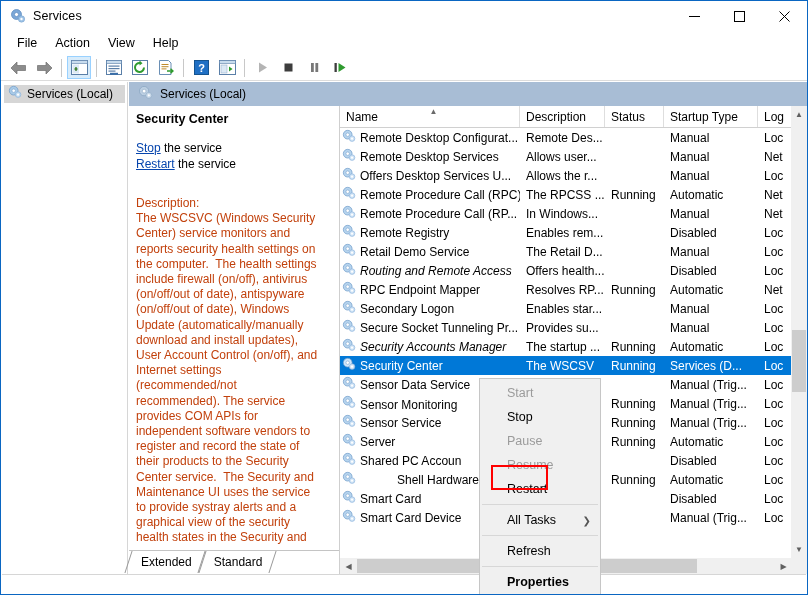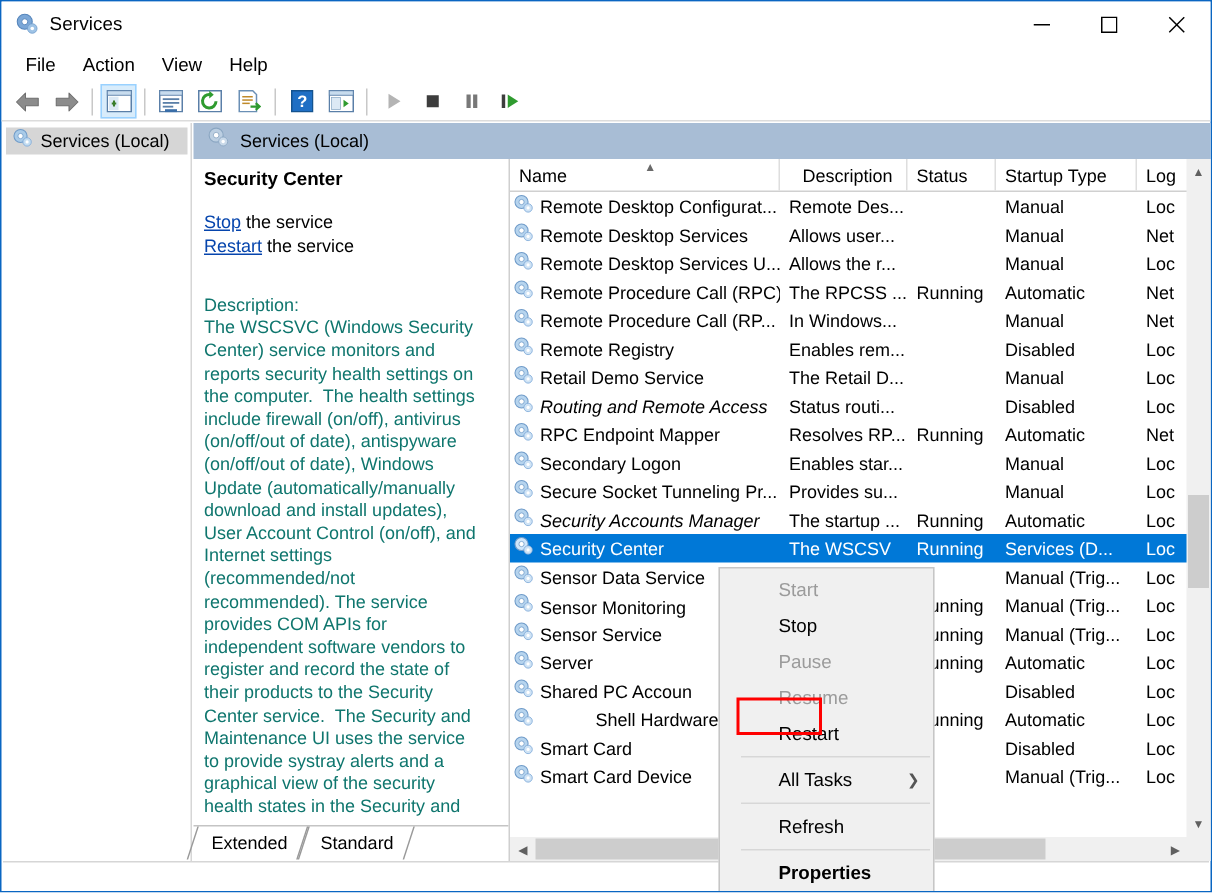--- a/index.html
+++ b/index.html
@@ -109,21 +109,21 @@
   .desc-title {
     font-size: 12.5px; font-weight: bold; color: #000; margin-bottom: 14px;
   }
   .desc-link-line {
     font-size: 12px; color: #000; line-height: 16px; white-space: nowrap;
   }
   .desc-link {
     color: #0645ad; text-decoration: underline;
   }
   .desc-body {
-    margin-top: 24px; font-size: 12px; color: #0f766e; line-height: 15.2px;
+    margin-top: 24px; font-size: 12px; color: #c2410c; line-height: 15.2px;
     white-space: pre-wrap; word-wrap: break-word;
   }
   .desc-scroll {
     position: absolute; right: 0; top: 24px; width: 15px; height: 444px;
     background: #f0f0f0; border-left: 1px solid #e4e4e4;
   }
   .desc-scroll .sb-arrow {
     width: 15px; height: 15px; display: flex;
     align-items: center; justify-content: center;
     font-size: 8px; color: #606060;
@@ -208,23 +208,23 @@
   .hscroll .hthumb {
     position: absolute; top: 1px; height: 14px; background: #cdcdcd;
   }
   .corner-box {
     position: absolute; right: 0; bottom: 0; width: 16px; height: 16px;
     background: #f0f0f0;
   }
 
   
   .ctxmenu {
-    position: absolute; left: 478px; top: 377px; width: 144px;
+    position: absolute; left: 478px; top: 377px; width: 122px;
     background: #f0f0f0; border: 1px solid #c6c6c6;
-    z-index: 50; padding: 2px 0 0 12px;
+    z-index: 50; padding: 2px 0 0 0;
   }
   .ctxitem {
     height: 24px; display: flex; align-items: center;
     font-size: 12.5px; color: #000; padding-left: 27px; position: relative;
   }
   .ctxitem.disabled { color: #9b9b9b; }
   .ctxitem.bold { font-weight: bold; }
   .ctxitem .submark {
     position: absolute; right: 9px; font-size: 10px; color: #555;
   }
@@ -429,21 +429,21 @@
         <span>Standard</span>
       </div>
     </div>
 
     <div class="list-wrap">
       <div class="list-head">
         <div class="lh-cell" style="width:180px;">
           <span>Name</span>
           <span class="sortcaret">▲</span>
         </div>
-        <div class="lh-cell" style="width:85px;justify-content:center;">
+        <div class="lh-cell" style="width:85px;">
           <span>Description</span>
         </div>
         <div class="lh-cell" style="width:59px;">
           <span>Status</span>
         </div>
         <div class="lh-cell" style="width:94px;">
           <span>Startup Type</span>
         </div>
         <div class="lh-cell" style="width:34px;border-right:none;">
           <span>Log</span>
@@ -482,21 +482,21 @@
             <div class="cell" style="width: 34px;">Net</div>
           </div>
           <div class="srow">
             <div class="cell name" style="width: 180px;">
               <span><svg width="14" height="14" viewBox="0 0 16 16">
                   <circle cx="6.5" cy="6.5" r="5" fill="#b6d4ee" stroke="#6f9bc9" stroke-width="0.8"></circle>
                   <circle cx="6.5" cy="6.5" r="2" fill="#ffffff" stroke="#6f9bc9" stroke-width="0.6"></circle>
                   <circle cx="11.5" cy="11" r="3.2" fill="#cfe3f5" stroke="#7ba7d7" stroke-width="0.6"></circle>
                   <circle cx="11.5" cy="11" r="1.2" fill="#ffffff"></circle>
                 </svg></span>
-              <span class="nm">Remote Desktop Services U...</span>
+              <span class="nm">Offers Desktop Services U...</span>
             </div>
             <div class="cell" style="width: 85px;">Allows the r...</div>
             <div class="cell" style="width: 59px;"></div>
             <div class="cell" style="width: 94px;">Manual</div>
             <div class="cell" style="width: 34px;">Loc</div>
           </div>
           <div class="srow">
             <div class="cell name" style="width: 180px;">
               <span><svg width="14" height="14" viewBox="0 0 16 16">
                   <circle cx="6.5" cy="6.5" r="5" fill="#b6d4ee" stroke="#6f9bc9" stroke-width="0.8"></circle>
@@ -559,21 +559,21 @@
           <div class="srow">
             <div class="cell name" style="width: 180px; font-style: italic;">
               <span><svg width="14" height="14" viewBox="0 0 16 16">
                   <circle cx="6.5" cy="6.5" r="5" fill="#b6d4ee" stroke="#6f9bc9" stroke-width="0.8"></circle>
                   <circle cx="6.5" cy="6.5" r="2" fill="#ffffff" stroke="#6f9bc9" stroke-width="0.6"></circle>
                   <circle cx="11.5" cy="11" r="3.2" fill="#cfe3f5" stroke="#7ba7d7" stroke-width="0.6"></circle>
                   <circle cx="11.5" cy="11" r="1.2" fill="#ffffff"></circle>
                 </svg></span>
               <span class="nm">Routing and Remote Access</span>
             </div>
-            <div class="cell" style="width: 85px;">Status routi...</div>
+            <div class="cell" style="width: 85px;">Offers health...</div>
             <div class="cell" style="width: 59px;"></div>
             <div class="cell" style="width: 94px;">Disabled</div>
             <div class="cell" style="width: 34px;">Loc</div>
           </div>
           <div class="srow">
             <div class="cell name" style="width: 180px;">
               <span><svg width="14" height="14" viewBox="0 0 16 16">
                   <circle cx="6.5" cy="6.5" r="5" fill="#b6d4ee" stroke="#6f9bc9" stroke-width="0.8"></circle>
                   <circle cx="6.5" cy="6.5" r="2" fill="#ffffff" stroke="#6f9bc9" stroke-width="0.6"></circle>
                   <circle cx="11.5" cy="11" r="3.2" fill="#cfe3f5" stroke="#7ba7d7" stroke-width="0.6"></circle>

